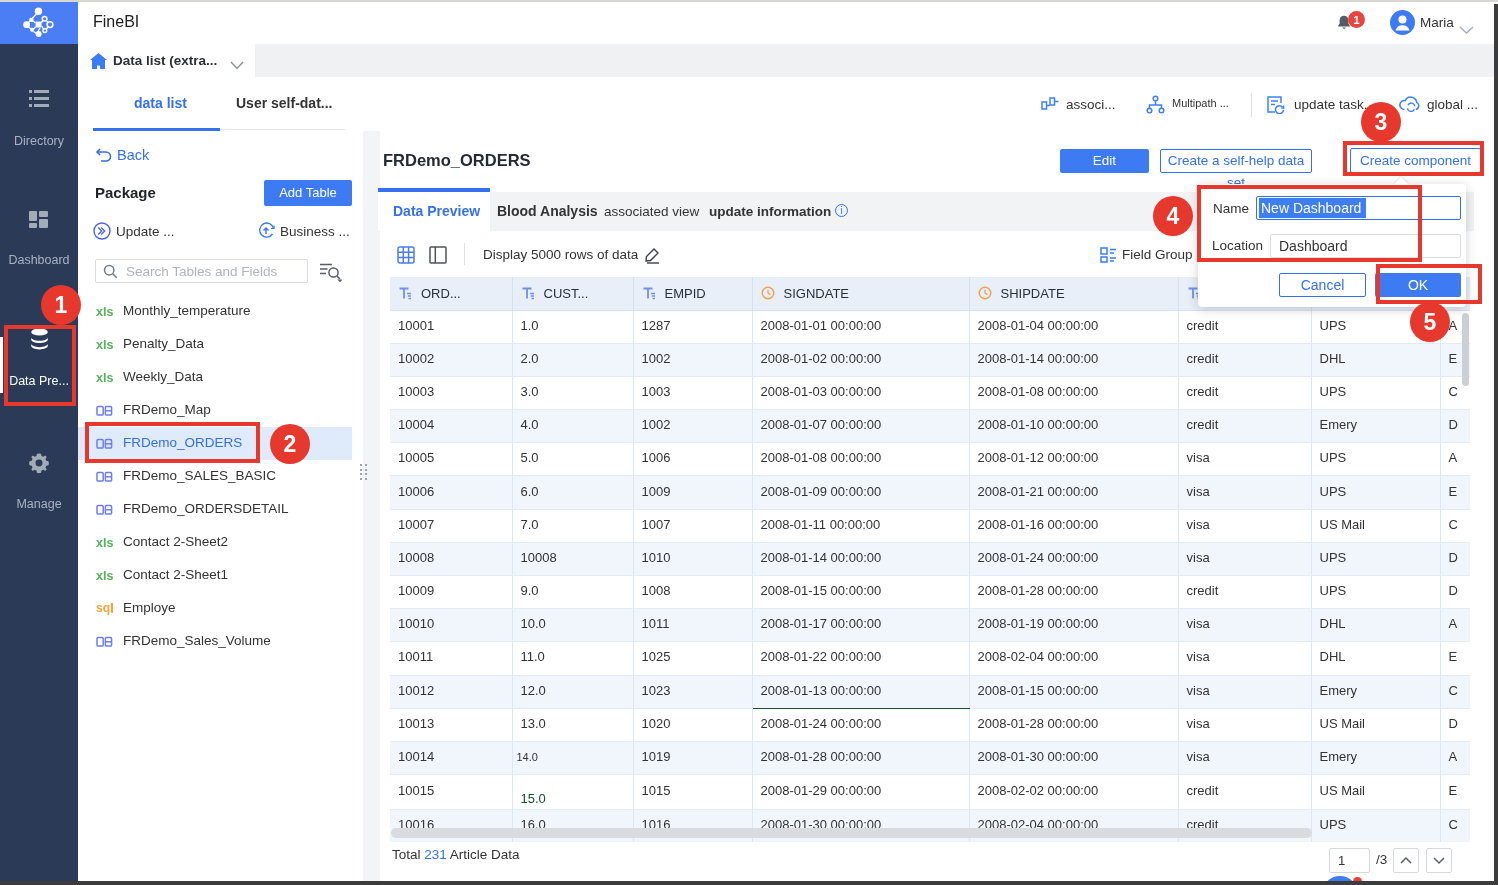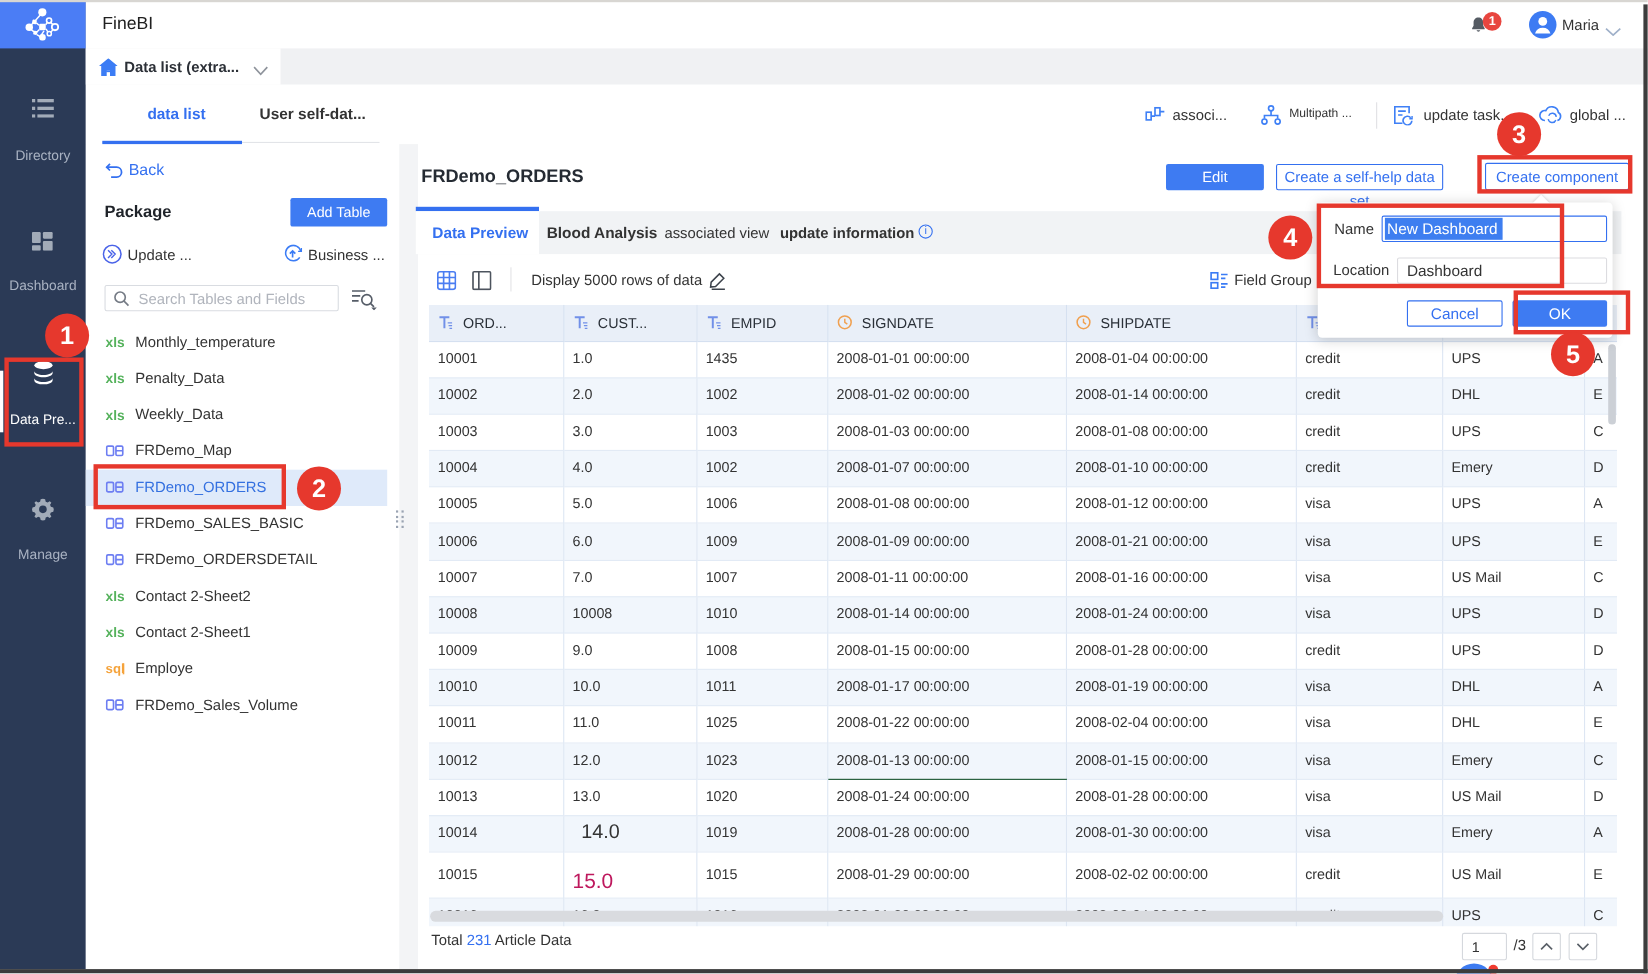--- a/index.html
+++ b/index.html
@@ -361,21 +361,21 @@
 <td style="background:#e9eff8;border-right:1px solid #d5e0f0;border-bottom:1px solid #d5e0f0;padding:0 0 0 8px;font-size:13px;color:#2a3038;white-space:nowrap;overflow:hidden"><svg width="14" height="13" viewBox="0 0 14 13" style="vertical-align:-2px;margin-right:9px">
               <path d="M1.5 1.5h9M6 1.5v10" stroke="#7190e8" stroke-width="1.8" fill="none"></path>
               <path d="M9 6.5h4M9.8 9h3.2M10.6 11.5h2.4" stroke="#7190e8" stroke-width="1.3" fill="none"></path>
             </svg></td>
 <td style="background:#e9eff8;border-right:1px solid #d5e0f0;border-bottom:1px solid #d5e0f0;padding:0 0 0 8px;font-size:13px;color:#2a3038;white-space:nowrap;overflow:hidden"></td>
 <td style="background:#e9eff8;border-right:1px solid #d5e0f0;border-bottom:1px solid #d5e0f0;padding:0 0 0 8px;font-size:13px;color:#2a3038;white-space:nowrap;overflow:hidden"></td>
 </tr>
 <tr style="height:33.2px;background:#fff">
 <td style="border-right:1px solid #dde6f3;border-bottom:1px solid #e2eaf5;padding:0 0 3px 8px;font-size:13px;color:#333;white-space:nowrap;overflow:hidden">10001</td>
 <td style="border-right:1px solid #dde6f3;border-bottom:1px solid #e2eaf5;padding:0 0 3px 8px;font-size:13px;color:#333;white-space:nowrap;overflow:hidden">1.0</td>
-<td style="border-right:1px solid #dde6f3;border-bottom:1px solid #e2eaf5;padding:0 0 3px 8px;font-size:13px;color:#333;white-space:nowrap;overflow:hidden">1435</td>
+<td style="border-right:1px solid #dde6f3;border-bottom:1px solid #e2eaf5;padding:0 0 3px 8px;font-size:13px;color:#333;white-space:nowrap;overflow:hidden">1287</td>
 <td style="border-right:1px solid #dde6f3;border-bottom:1px solid #e2eaf5;padding:0 0 3px 8px;font-size:13px;color:#333;white-space:nowrap;overflow:hidden">2008-01-01 00:00:00</td>
 <td style="border-right:1px solid #dde6f3;border-bottom:1px solid #e2eaf5;padding:0 0 3px 8px;font-size:13px;color:#333;white-space:nowrap;overflow:hidden">2008-01-04 00:00:00</td>
 <td style="border-right:1px solid #dde6f3;border-bottom:1px solid #e2eaf5;padding:0 0 3px 8px;font-size:13px;color:#333;white-space:nowrap;overflow:hidden">credit</td>
 <td style="border-right:1px solid #dde6f3;border-bottom:1px solid #e2eaf5;padding:0 0 3px 8px;font-size:13px;color:#333;white-space:nowrap;overflow:hidden">UPS</td>
 <td style="border-right:1px solid #dde6f3;border-bottom:1px solid #e2eaf5;padding:0 0 3px 8px;font-size:13px;color:#333;white-space:nowrap;overflow:hidden">A</td>
 </tr>
 <tr style="height:33.2px;background:#f1f6fc">
 <td style="border-right:1px solid #dde6f3;border-bottom:1px solid #e2eaf5;padding:0 0 3px 8px;font-size:13px;color:#333;white-space:nowrap;overflow:hidden">10002</td>
 <td style="border-right:1px solid #dde6f3;border-bottom:1px solid #e2eaf5;padding:0 0 3px 8px;font-size:13px;color:#333;white-space:nowrap;overflow:hidden">2.0</td>
 <td style="border-right:1px solid #dde6f3;border-bottom:1px solid #e2eaf5;padding:0 0 3px 8px;font-size:13px;color:#333;white-space:nowrap;overflow:hidden">1002</td>
@@ -490,31 +490,31 @@
 <td style="border-right:1px solid #dde6f3;border-bottom:1px solid #e2eaf5;padding:0 0 3px 8px;font-size:13px;color:#333;white-space:nowrap;overflow:hidden">13.0</td>
 <td style="border-right:1px solid #dde6f3;border-bottom:1px solid #e2eaf5;padding:0 0 3px 8px;font-size:13px;color:#333;white-space:nowrap;overflow:hidden">1020</td>
 <td style="border-right:1px solid #dde6f3;border-bottom:1px solid #e2eaf5;padding:0 0 3px 8px;font-size:13px;color:#333;white-space:nowrap;overflow:hidden">2008-01-24 00:00:00</td>
 <td style="border-right:1px solid #dde6f3;border-bottom:1px solid #e2eaf5;padding:0 0 3px 8px;font-size:13px;color:#333;white-space:nowrap;overflow:hidden">2008-01-28 00:00:00</td>
 <td style="border-right:1px solid #dde6f3;border-bottom:1px solid #e2eaf5;padding:0 0 3px 8px;font-size:13px;color:#333;white-space:nowrap;overflow:hidden">visa</td>
 <td style="border-right:1px solid #dde6f3;border-bottom:1px solid #e2eaf5;padding:0 0 3px 8px;font-size:13px;color:#333;white-space:nowrap;overflow:hidden">US Mail</td>
 <td style="border-right:1px solid #dde6f3;border-bottom:1px solid #e2eaf5;padding:0 0 3px 8px;font-size:13px;color:#333;white-space:nowrap;overflow:hidden">D</td>
 </tr>
 <tr style="height:33.2px;background:#f1f6fc">
 <td style="border-right:1px solid #dde6f3;border-bottom:1px solid #e2eaf5;padding:0 0 3px 8px;font-size:13px;color:#333;white-space:nowrap;overflow:hidden">10014</td>
-<td style="border-right:1px solid #dde6f3;border-bottom:1px solid #e2eaf5;padding:0 0 3px 16px;font-size:18px;color:#333;white-space:nowrap;overflow:hidden">14.0</td>
+<td style="border-right:1px solid #dde6f3;border-bottom:1px solid #e2eaf5;padding:0 0 3px 4px;font-size:11px;color:#333;white-space:nowrap;overflow:hidden">14.0</td>
 <td style="border-right:1px solid #dde6f3;border-bottom:1px solid #e2eaf5;padding:0 0 3px 8px;font-size:13px;color:#333;white-space:nowrap;overflow:hidden">1019</td>
 <td style="border-right:1px solid #dde6f3;border-bottom:1px solid #e2eaf5;padding:0 0 3px 8px;font-size:13px;color:#333;white-space:nowrap;overflow:hidden">2008-01-28 00:00:00</td>
 <td style="border-right:1px solid #dde6f3;border-bottom:1px solid #e2eaf5;padding:0 0 3px 8px;font-size:13px;color:#333;white-space:nowrap;overflow:hidden">2008-01-30 00:00:00</td>
 <td style="border-right:1px solid #dde6f3;border-bottom:1px solid #e2eaf5;padding:0 0 3px 8px;font-size:13px;color:#333;white-space:nowrap;overflow:hidden">visa</td>
 <td style="border-right:1px solid #dde6f3;border-bottom:1px solid #e2eaf5;padding:0 0 3px 8px;font-size:13px;color:#333;white-space:nowrap;overflow:hidden">Emery</td>
 <td style="border-right:1px solid #dde6f3;border-bottom:1px solid #e2eaf5;padding:0 0 3px 8px;font-size:13px;color:#333;white-space:nowrap;overflow:hidden">A</td>
 </tr>
 <tr style="height:33.2px;background:#fff">
 <td style="border-right:1px solid #dde6f3;border-bottom:1px solid #e2eaf5;padding:0 0 3px 8px;font-size:13px;color:#333;white-space:nowrap;overflow:hidden">10015</td>
-<td style="border-right:1px solid #dde6f3;border-bottom:1px solid #e2eaf5;padding:16px 0 3px 8px;font-size:19px;color:#be185d;white-space:nowrap;overflow:hidden">15.0</td>
+<td style="border-right:1px solid #dde6f3;border-bottom:1px solid #e2eaf5;padding:16px 0 3px 8px;font-size:13px;color:#14532d;white-space:nowrap;overflow:hidden">15.0</td>
 <td style="border-right:1px solid #dde6f3;border-bottom:1px solid #e2eaf5;padding:0 0 3px 8px;font-size:13px;color:#333;white-space:nowrap;overflow:hidden">1015</td>
 <td style="border-right:1px solid #dde6f3;border-bottom:1px solid #e2eaf5;padding:0 0 3px 8px;font-size:13px;color:#333;white-space:nowrap;overflow:hidden">2008-01-29 00:00:00</td>
 <td style="border-right:1px solid #dde6f3;border-bottom:1px solid #e2eaf5;padding:0 0 3px 8px;font-size:13px;color:#333;white-space:nowrap;overflow:hidden">2008-02-02 00:00:00</td>
 <td style="border-right:1px solid #dde6f3;border-bottom:1px solid #e2eaf5;padding:0 0 3px 8px;font-size:13px;color:#333;white-space:nowrap;overflow:hidden">credit</td>
 <td style="border-right:1px solid #dde6f3;border-bottom:1px solid #e2eaf5;padding:0 0 3px 8px;font-size:13px;color:#333;white-space:nowrap;overflow:hidden">US Mail</td>
 <td style="border-right:1px solid #dde6f3;border-bottom:1px solid #e2eaf5;padding:0 0 3px 8px;font-size:13px;color:#333;white-space:nowrap;overflow:hidden">E</td>
 </tr>
 <tr style="height:33.2px;background:#f1f6fc">
 <td style="border-right:1px solid #dde6f3;border-bottom:1px solid #e2eaf5;padding:0 0 3px 8px;font-size:13px;color:#333;white-space:nowrap;overflow:hidden">10016</td>
 <td style="border-right:1px solid #dde6f3;border-bottom:1px solid #e2eaf5;padding:0 0 3px 8px;font-size:13px;color:#333;white-space:nowrap;overflow:hidden">16.0</td>

